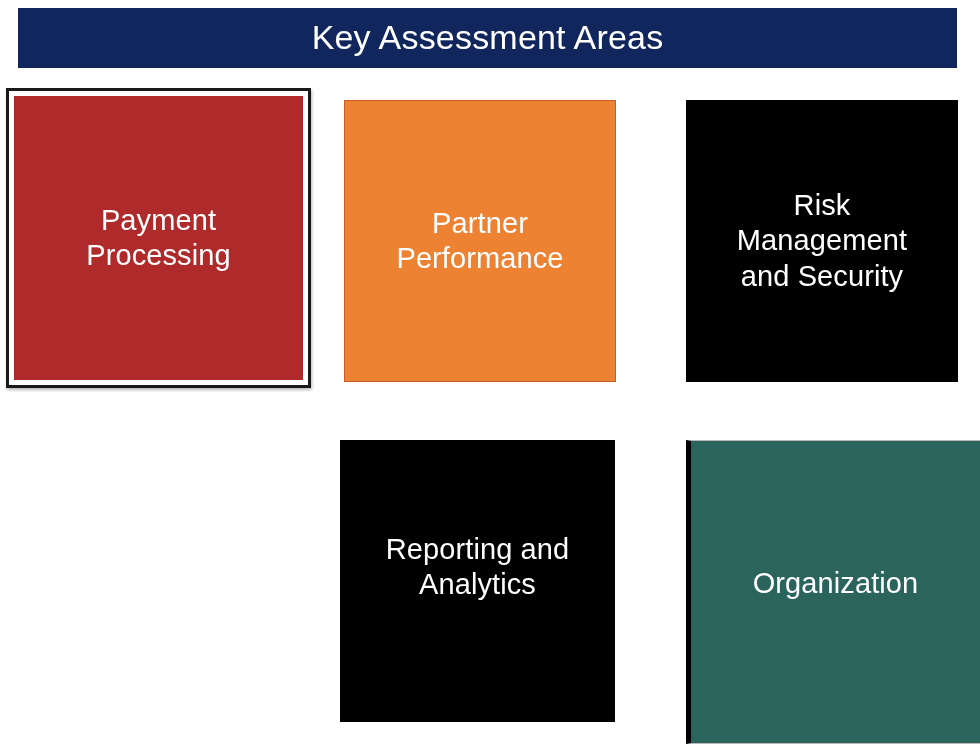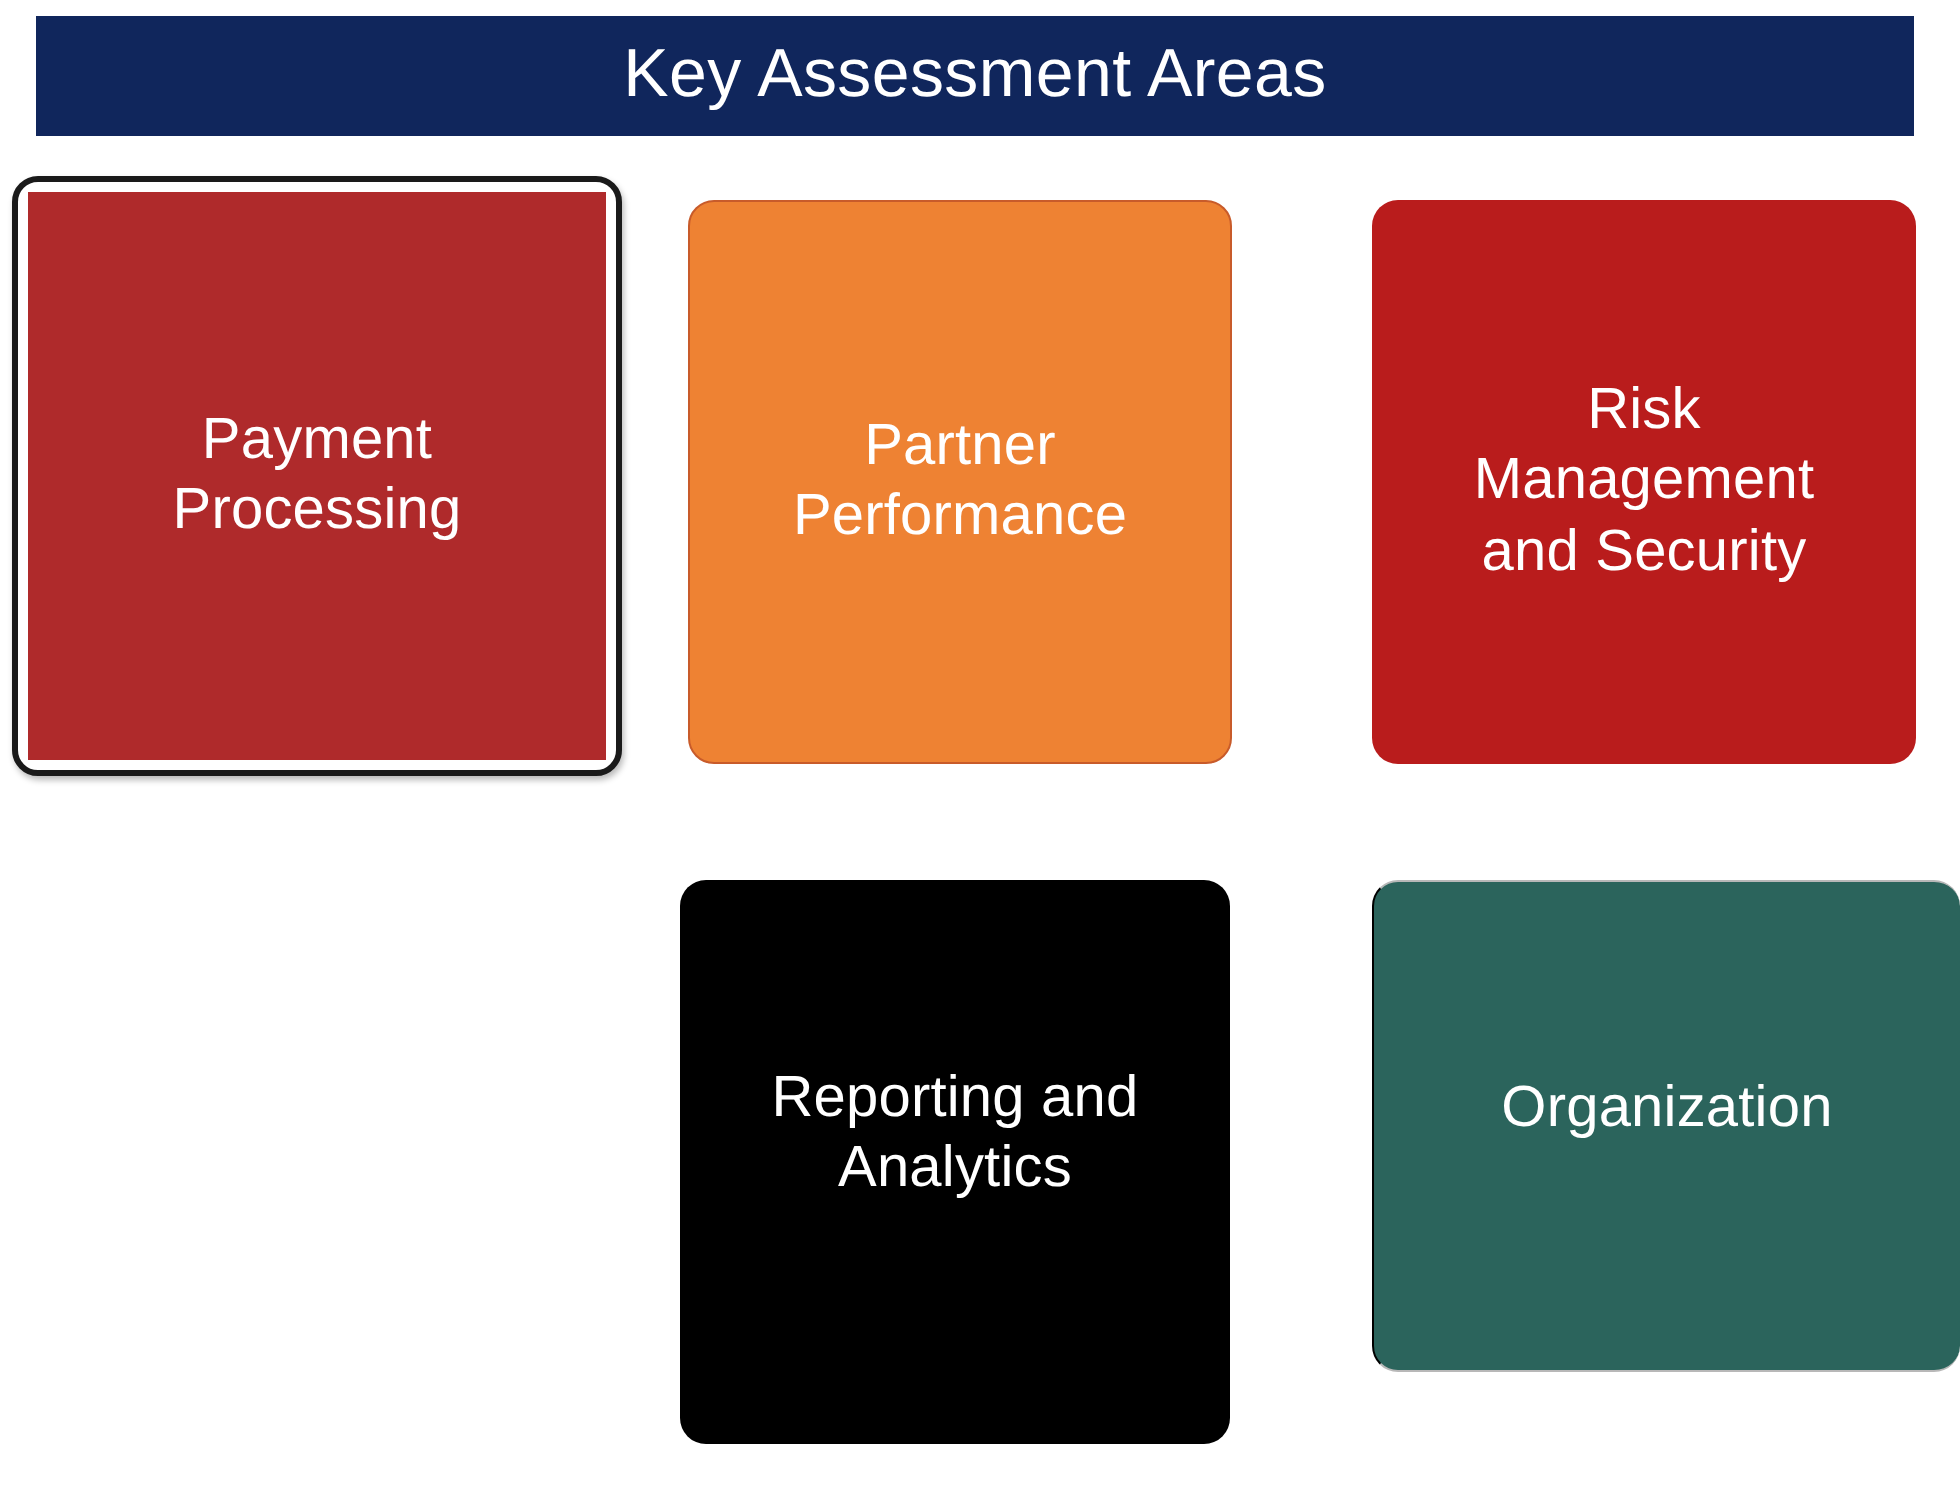--- a/index.html
+++ b/index.html
@@ -50,21 +50,20 @@
 
   
   .card {
     position: absolute;
     box-sizing: border-box;
     display: flex;
     align-items: center;
     justify-content: center;
     text-align: center;
     overflow: hidden;
-    border-radius: 13px;
   }
   .card .card-label {
     color: #ffffff;
     font-size: 29px;
     font-weight: 400;
     line-height: 1.22;
     letter-spacing: 0.1px;
     padding: 0 8px;
     white-space: pre-line;
   }
@@ -93,40 +92,40 @@
 
   #card-partner-performance {
     left: 344px; top: 100px; width: 272px; height: 282px;
     background: #EE8233;
     border: 1px solid #C85B2A;
     text-align: center;
   }
 
   #card-risk-management {
     left: 686px; top: 100px; width: 272px; height: 282px;
-    background: #b91c1c;
+    background: #000000;
   }
 
   
   #card-accounting-reconciliation {
     left: 22px;  top: 440px; width: 274px; height: 282px;
     background: #15315E;
     border: 2px solid #E0B252;
   }
 
   #card-reporting-analytics {
     left: 340px; top: 440px; width: 275px; height: 282px;
     background: #000000;
   }
   #card-reporting-analytics .card-label { transform: translateY(-14px); }
 
   #card-organization {
-    left: 686px; top: 440px; width: 294px; height: 246px;
+    left: 686px; top: 440px; width: 294px; height: 304px;
     background: #2B645C;
-    border-left: 1px solid #000000;
+    border-left: 5px solid #000000;
     border-top: 1px solid #b8b8b8;
     border-bottom: 1px solid #b8b8b8;
   }
   #card-organization .card-label { transform: translateY(-8px); }
 </style>
 </head>
 <body>
 
 <div id="slide">
 

